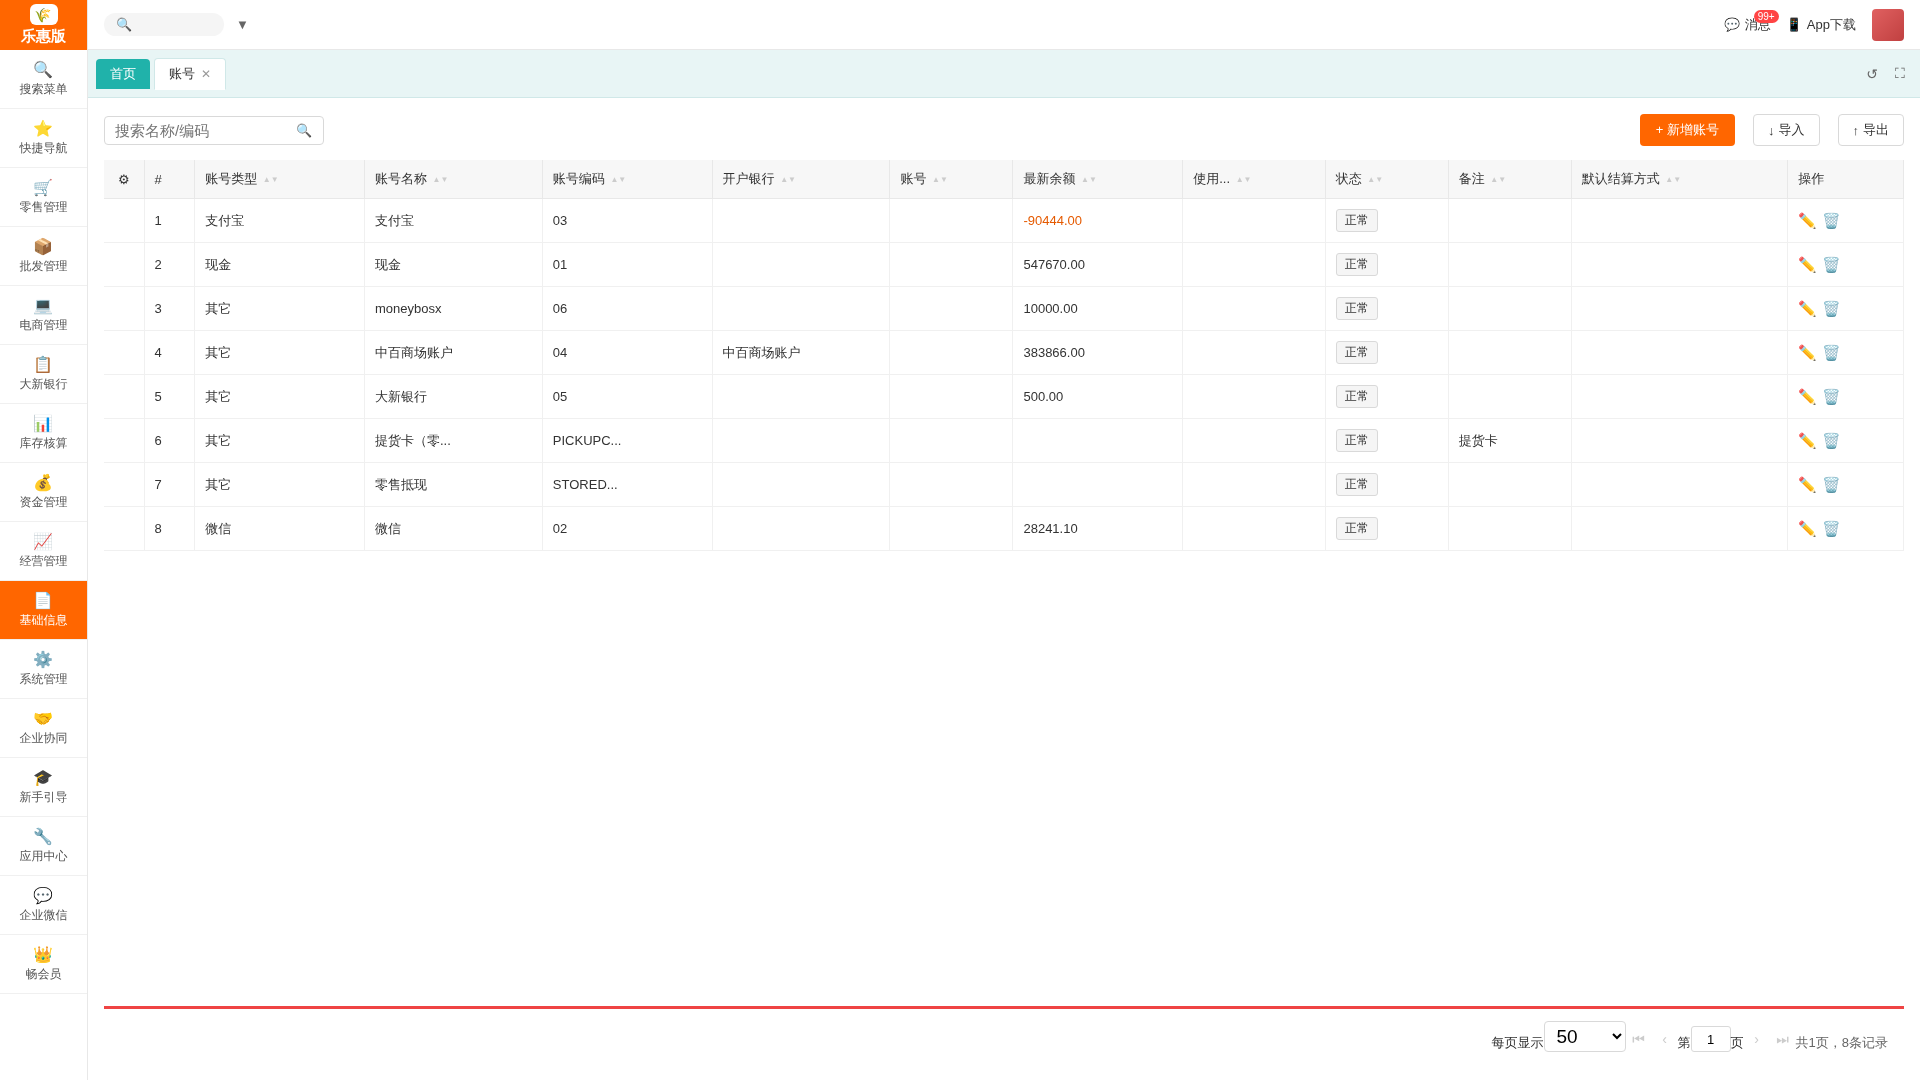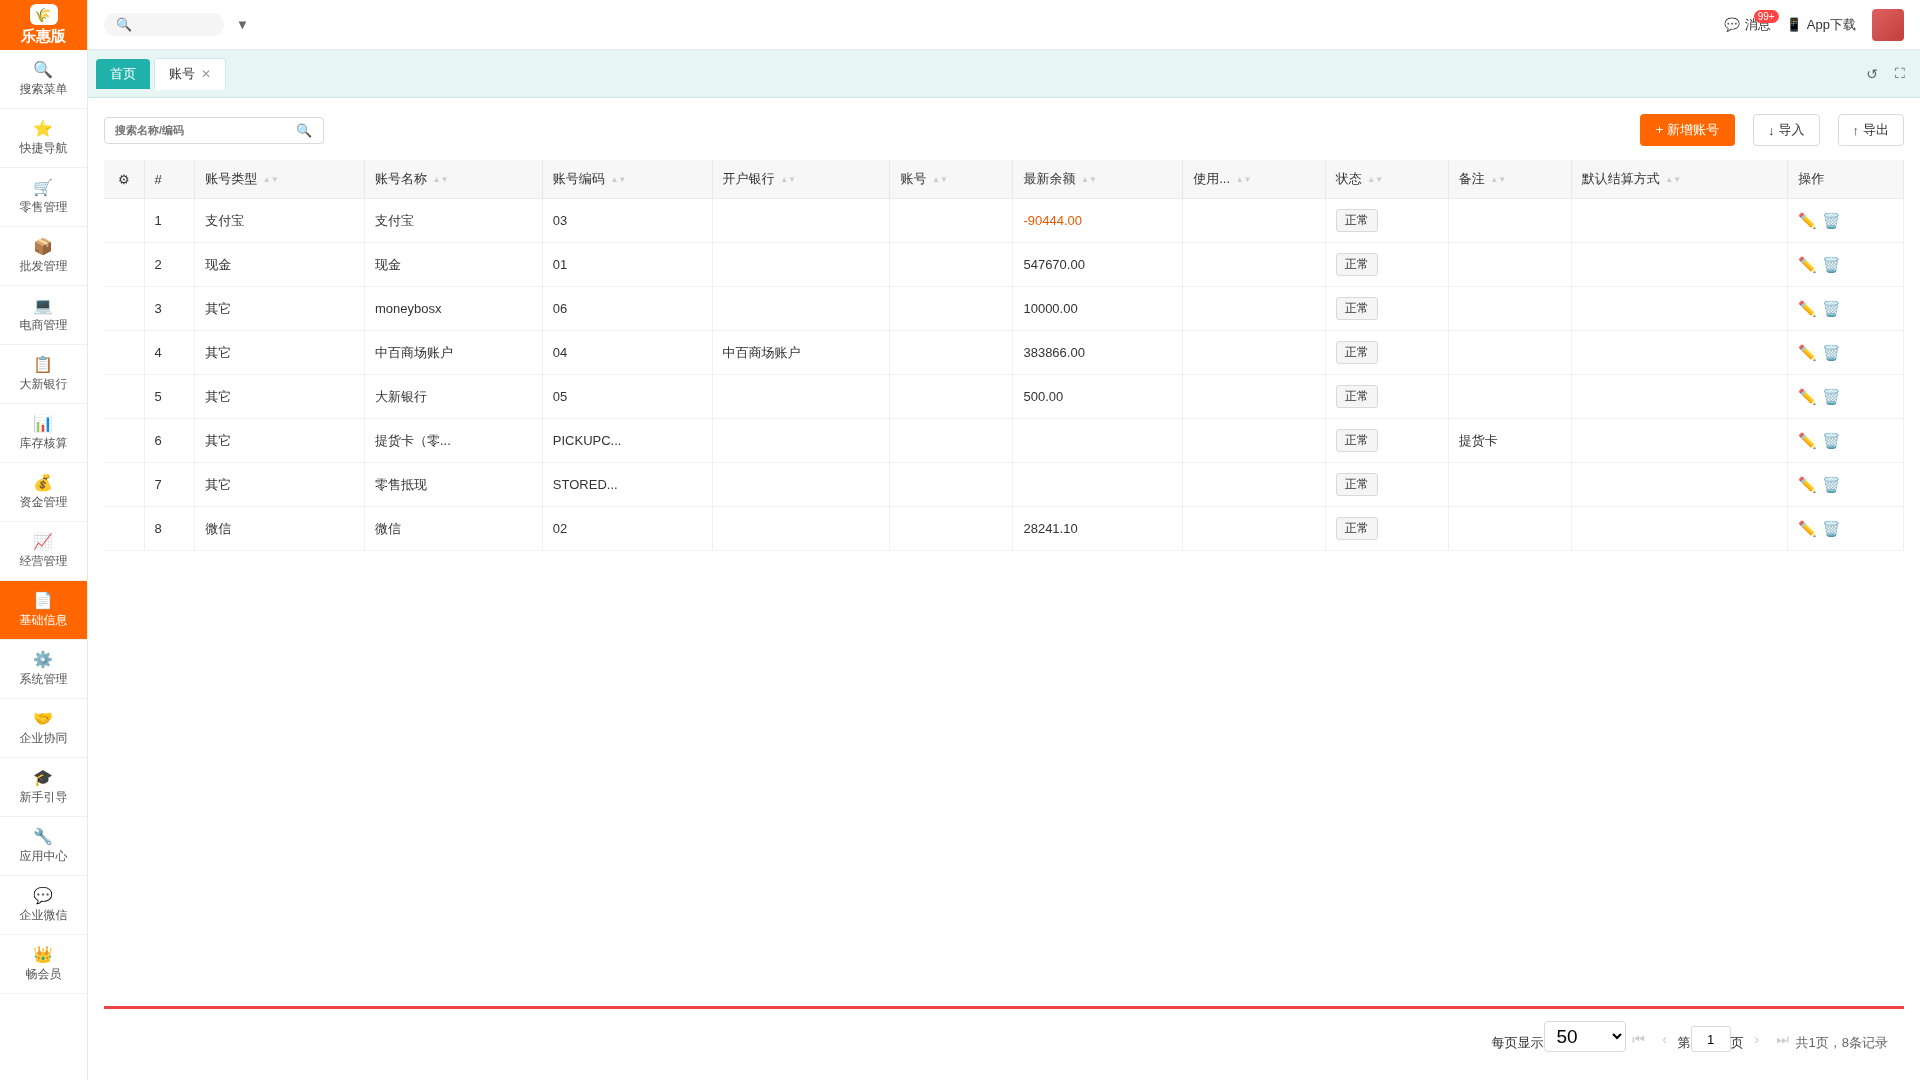--- a/index.html
+++ b/index.html
@@ -468,21 +468,21 @@
     <div class="tabbar-actions">
       <div class="tabbar-btn">↺</div>
       <div class="tabbar-btn">⛶</div>
     </div>
   </div>
 
   <div class="content">
 
     <div class="toolbar">
       <div class="search-box">
-        <input type="text" placeholder="搜索名称/编码" style="border: none; outline: none; font-size: 11px; flex: 1 1 0%; background: transparent; color: rgb(153, 153, 153); width: 170px; font-weight: bold;">
+        <input type="text" placeholder="搜索名称/编码" style="border: none; outline: none; font-size: 15px; flex: 1 1 0%; background: transparent; color: rgb(153, 153, 153); width: 170px;">
         <span style="color:#999; cursor:pointer;">🔍</span>
       </div>
       <div class="toolbar-right">
         <button class="btn-primary">+ 新增账号</button>
         <button class="btn-default">
           <span>↓</span>
           <span>导入</span>
         </button>
         <button class="btn-default">
           <span>↑</span>

